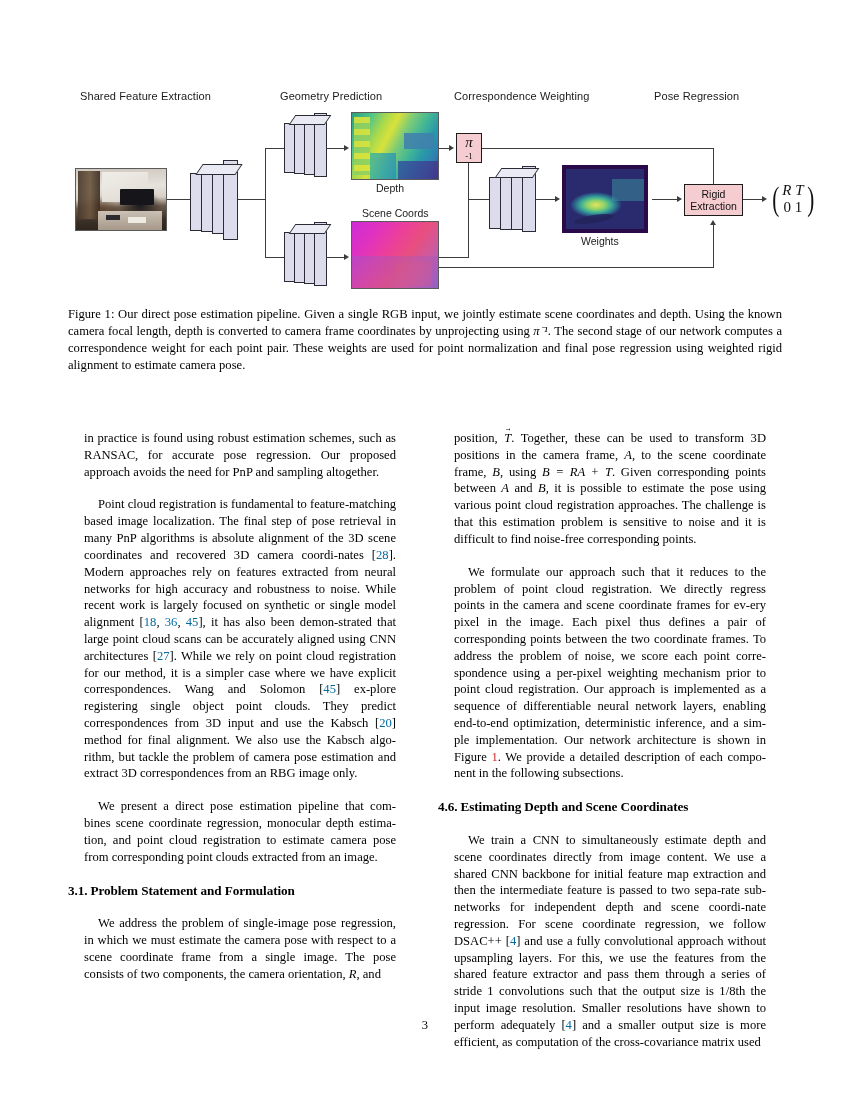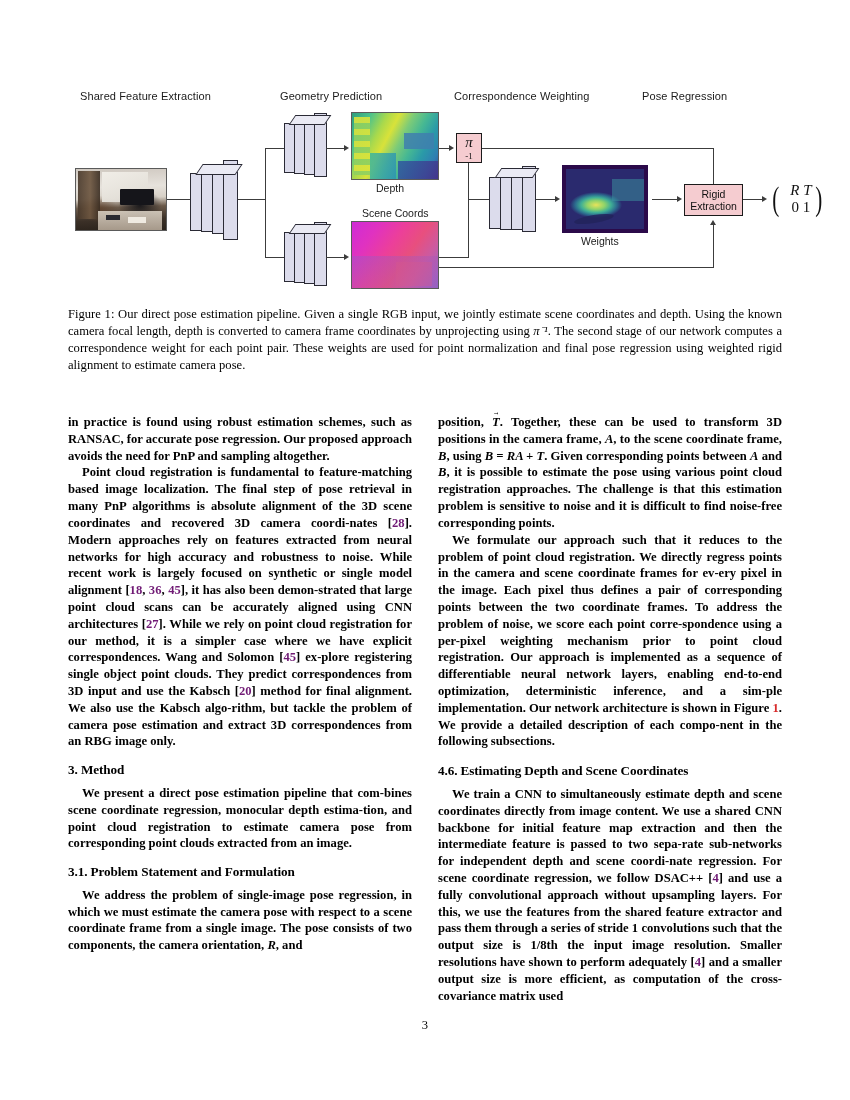--- a/index.html
+++ b/index.html
@@ -127,21 +127,20 @@
     line-height: 0.82;
     font-family: "Liberation Serif", serif;
     transform: scaleX(0.62);
     display: inline-block;
   }
   #pose-matrix .mat {
     display: inline-block;
     text-align: center;
     line-height: 1.12;
     padding: 0 1px;
-    margin-left: 8px;
   }
   #pose-matrix .mat .r2 { font-style: normal; }
 
   
   #caption {
     position: absolute;
     left: 68px;
     top: 306px;
     width: 714px;
     font-size: 12.6px;
@@ -157,35 +156,34 @@
     top: 414px;
     font-size: 12.6px;
     line-height: 1.335;
     text-align: justify;
     color: #000;
   }
   #col-left  { left: 68px; }
   #col-right { left: 438px; }
 
   .col p {
-    margin: 0;
+    margin: 16px;
     text-indent: 14px;
-    font-weight: bold;
   }
   .col p.noindent { text-indent: 0; }
   .col h2 {
     font-size: 13.2px;
     font-weight: bold;
     margin: 11px 0 6px 0;
     text-indent: 0;
     text-align: left;
     letter-spacing: -0.1px;
   }
   .col h2.tight { margin-top: 12px; }
-  .cite { color: #701a75; }
+  .cite { color: #0369a1; }
   .cite-red { color: #d82b2b; }
   .mvar { font-style: italic; font-family: "Liberation Serif", serif; }
   .vecT { position: relative; display: inline-block; font-style: italic; }
   .vecT::before {
     content: "\2192";
     position: absolute;
     top: -0.62em;
     left: 50%;
     transform: translateX(-48%) scaleX(0.72);
     font-size: 0.74em;
@@ -206,21 +204,21 @@
 </head>
 <body>
 
 <div class="page">
 
   <div id="figure-block">
 
     <div class="stage-label" style="left:12px; top:0px;">Shared Feature Extraction</div>
     <div class="stage-label" style="left:212px; top:0px;">Geometry Prediction</div>
     <div class="stage-label" style="left:386px; top:0px;">Correspondence Weighting</div>
-    <div class="stage-label" style="left:574px; top:0px;">Pose Regression</div>
+    <div class="stage-label" style="left:586px; top:0px;">Pose Regression</div>
 
     <div class="tile bordered" style="left:7px; top:78px; width:92px; height:63px; overflow:hidden;
                 background:
                   radial-gradient(ellipse 30px 22px at 64px 36px, rgba(20,20,24,0.95) 0%, rgba(20,20,24,0.0) 72%),
                   radial-gradient(ellipse 26px 18px at 22px 40px, rgba(92,62,40,0.8) 0%, rgba(92,62,40,0) 75%),
                   linear-gradient(178deg, #cfc8c0 0%, #e6e2dc 30%, #d7d0c6 48%, #6b5a4a 62%, #3b3027 82%, #2a221b 100%);">
       <div style="position:absolute;left:2px;top:2px;width:22px;height:48px;
                   background:linear-gradient(90deg,#4a3a2c,#6d5640 55%,#3a2d22);opacity:0.92;"></div>
       <div style="position:absolute;left:26px;top:3px;width:46px;height:30px;
                   background:linear-gradient(160deg,#f2efe9,#dedad2);opacity:0.95;"></div>
@@ -370,21 +368,20 @@
     <span>Figure 1:</span><span> Our direct pose estimation pipeline. Given a single RGB input, we jointly estimate scene coordinates and depth. Using the known camera focal length, depth is converted to camera frame coordinates by unprojecting using </span><span class="mvar">π⁻¹</span><span>. The second stage of our network computes a correspondence weight for each point pair. These weights are used for point normalization and final pose regression using weighted rigid alignment to estimate camera pose.</span>
   </div>
 
   <div class="col" id="col-left">
 
     <p class="noindent">in practice is found using robust estimation schemes, such as RANSAC, for accurate pose regression. Our proposed approach avoids the need for PnP and sampling altogether.</p>
 
 
     <p><span>Point cloud registration is fundamental to feature-matching based image localization. The final step of pose retrieval in many PnP algorithms is absolute alignment of the 3D scene coordinates and recovered 3D camera coordi-nates [</span><span class="cite">28</span><span>]. Modern approaches rely on features extracted from neural networks for high accuracy and robustness to noise. While recent work is largely focused on synthetic or single model alignment [</span><span class="cite">18</span>, <span class="cite">36</span>, <span class="cite">45</span><span>], it has also been demon-strated that large point cloud scans can be accurately aligned using CNN architectures [</span><span class="cite">27</span><span>]. While we rely on point cloud registration for our method, it is a simpler case where we have explicit correspondences. Wang and Solomon [</span><span class="cite">45</span><span>] ex-plore registering single object point clouds. They predict correspondences from 3D input and use the Kabsch [</span><span class="cite">20</span><span>] method for final alignment. We also use the Kabsch algo-rithm, but tackle the problem of camera pose estimation and extract 3D correspondences from an RBG image only.</span></p>
 
-    <h2>3. Method</h2>
 
     <p>We present a direct pose estimation pipeline that com-bines scene coordinate regression, monocular depth estima-tion, and point cloud registration to estimate camera pose from corresponding point clouds extracted from an image.</p>
 
     <h2>3.1. Problem Statement and Formulation</h2>
 
     <p><span>We address the problem of single-image pose regression, in which we must estimate the camera pose with respect to a scene coordinate frame from a single image. The pose consists of two components, the camera orientation, </span><span class="mvar">R</span><span>, and</span></p>
   </div>
 
   <div class="col" id="col-right">
 

